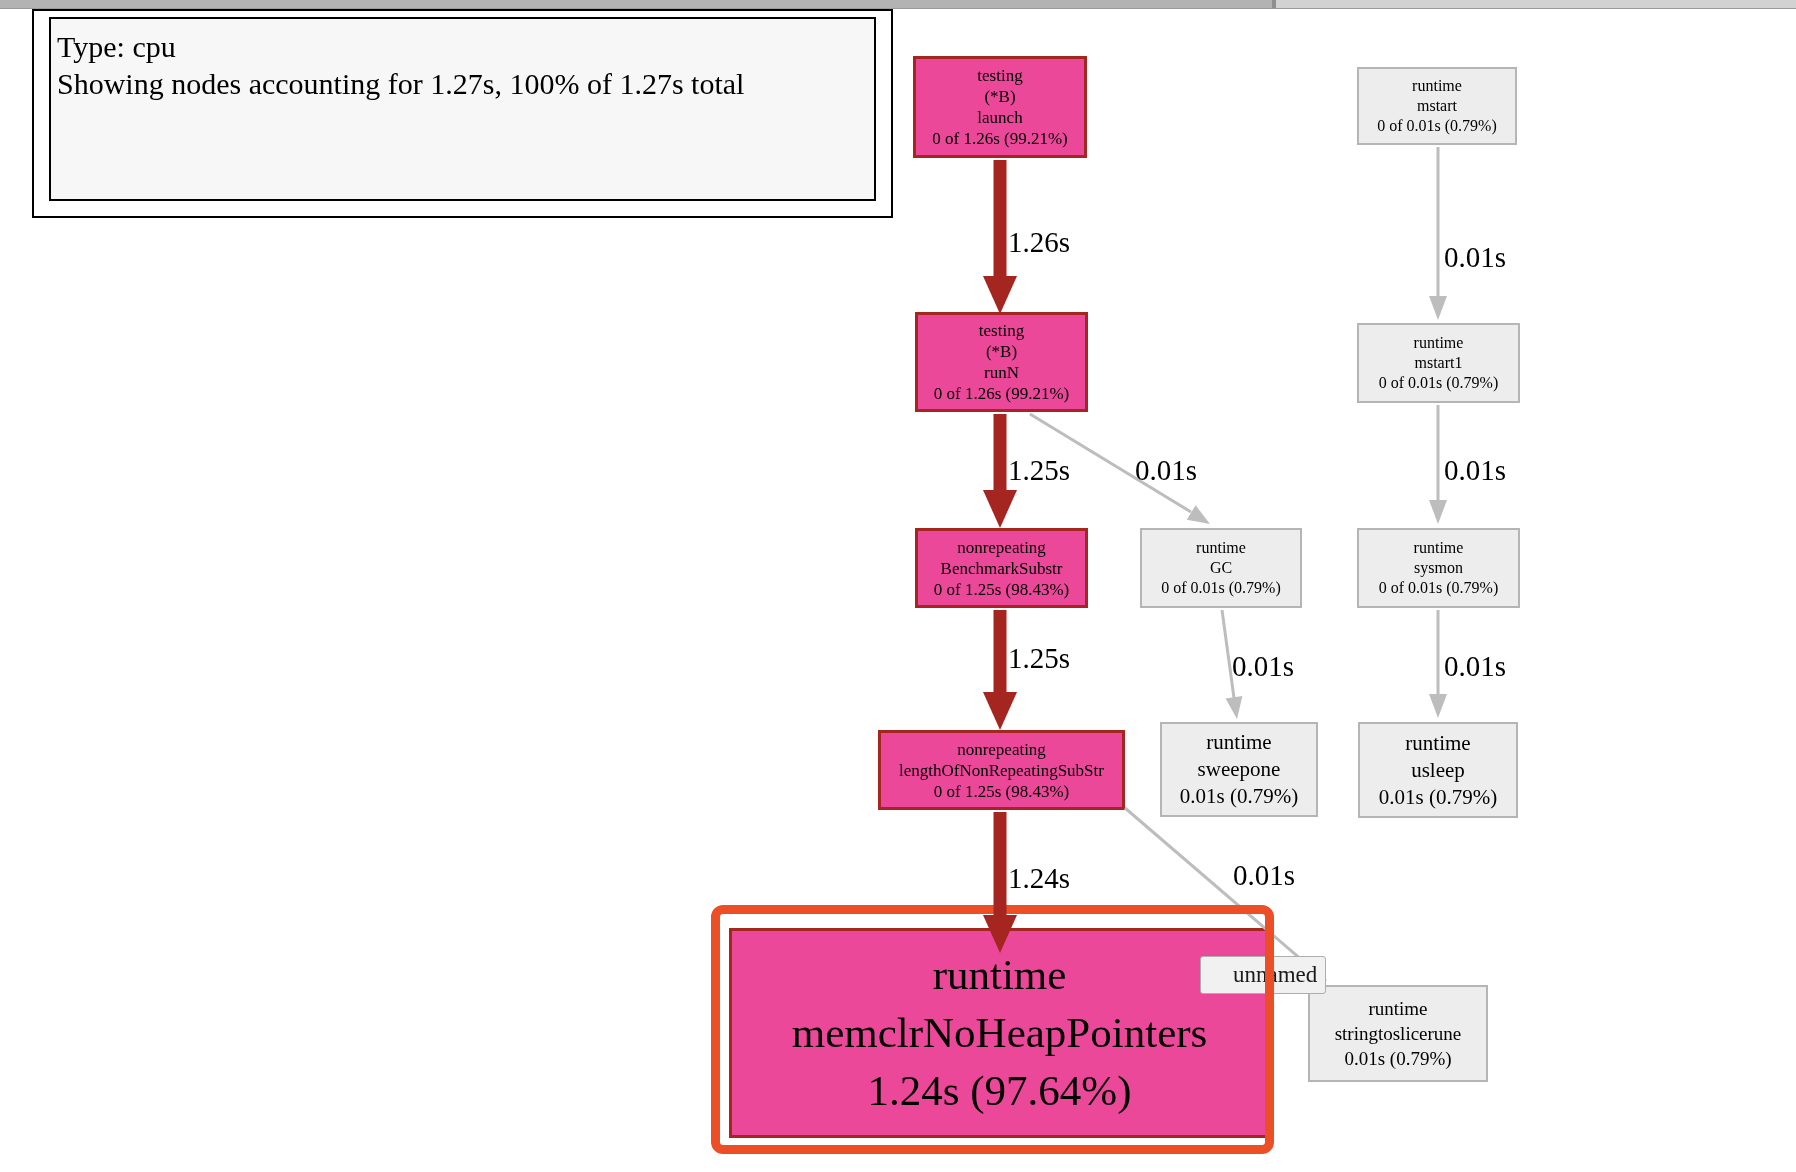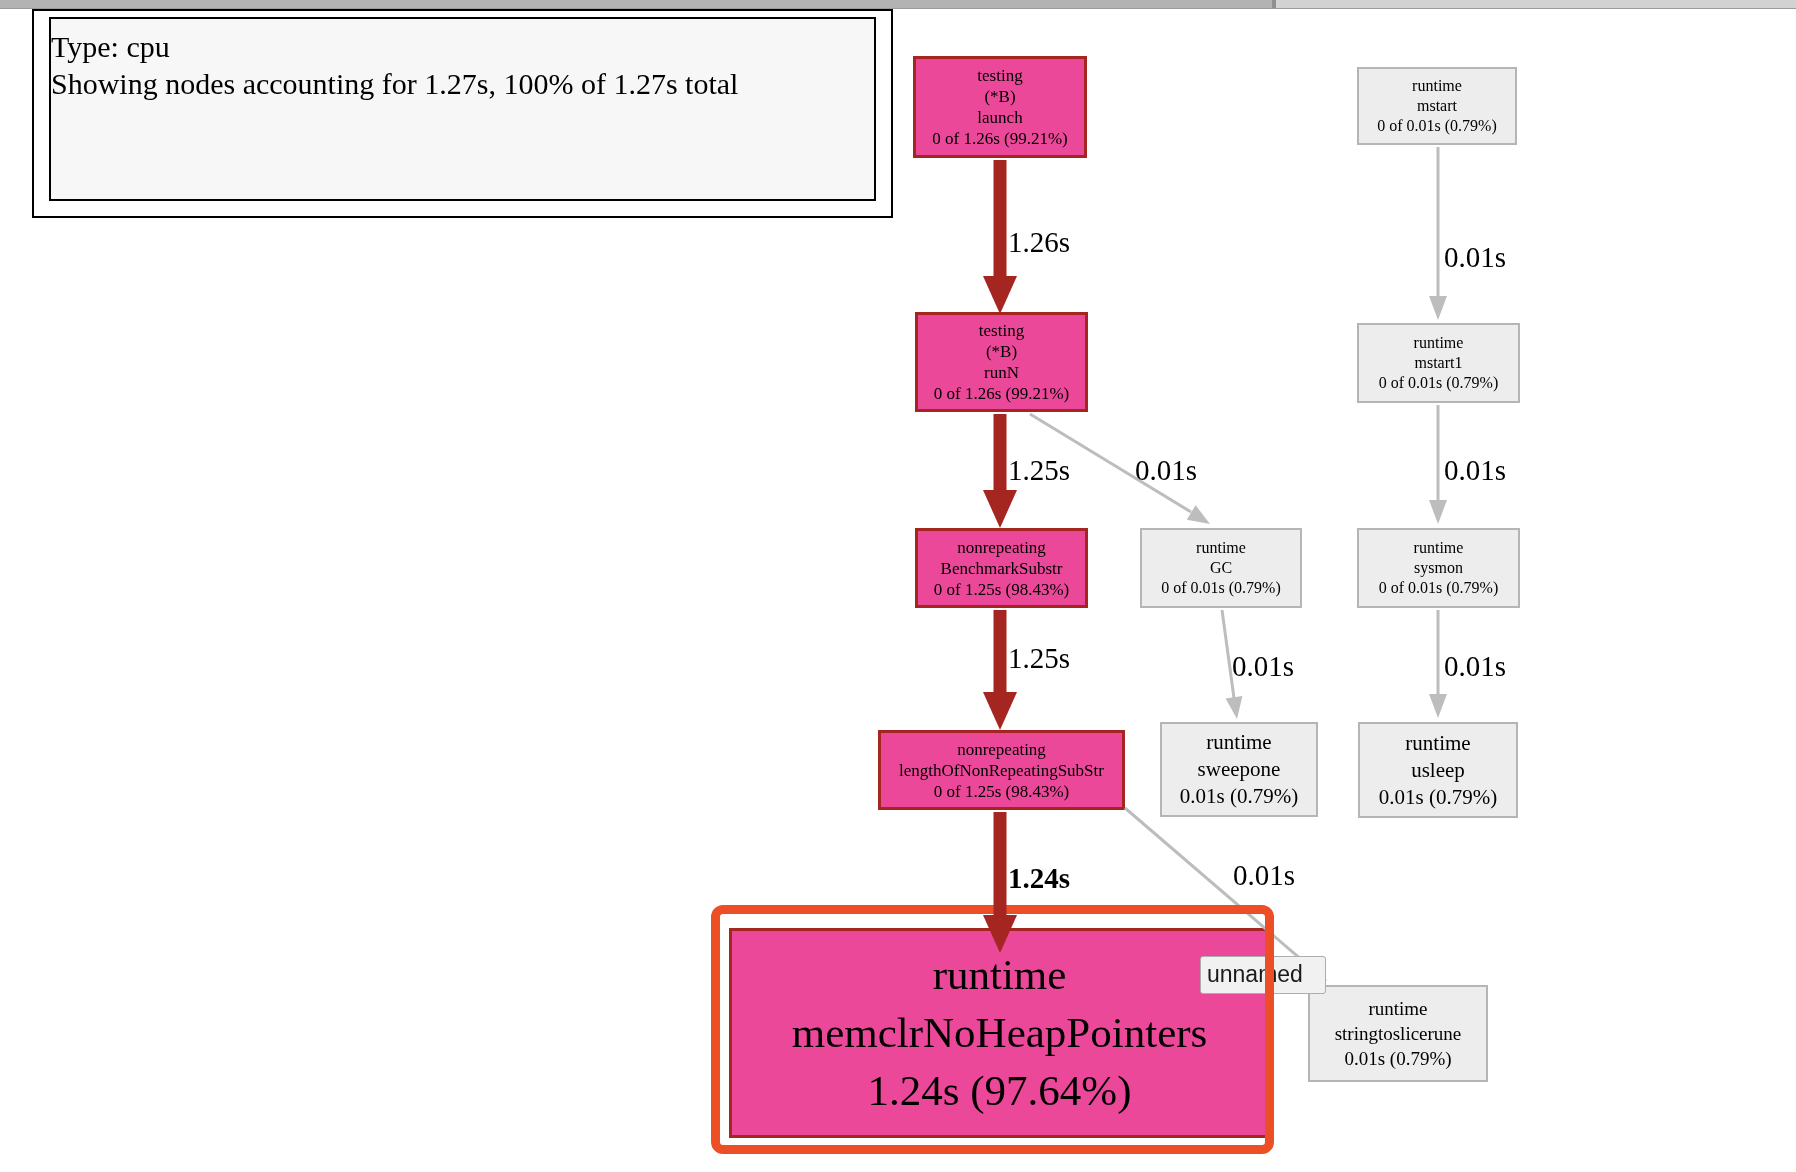--- a/index.html
+++ b/index.html
@@ -9,21 +9,21 @@
   
   #tabstrip{position:absolute;left:0;top:0;width:1796px;height:8px;z-index:2;border-bottom:1px solid #9b9b9b;}
   #tabstrip .seg-left{position:absolute;left:0;top:0;width:1272px;height:8px;background:#b3b3b3;}
   #tabstrip .seg-div{position:absolute;left:1272px;top:0;width:4px;height:8px;background:#8f8f8f;}
   #tabstrip .seg-right{position:absolute;left:1276px;top:0;width:520px;height:8px;background:#d2d2d2;}
 
   
   #legend-outer{position:absolute;left:32px;top:9px;width:861px;height:209px;border:2px solid #000;
                 background:#fff;box-sizing:border-box;z-index:2;}
   #legend-inner{position:absolute;left:15px;top:6px;width:827px;height:184px;border:2px solid #000;
-                background:#f7f7f7;box-sizing:border-box;padding:9px 0 0 0;}
+                background:#f7f7f7;box-sizing:border-box;padding:9px 0 0 6px;}
   .legend-line{font-size:30px;line-height:37px;color:#000;white-space:nowrap;}
 
   
   .node{position:absolute;box-sizing:border-box;display:flex;flex-direction:column;justify-content:center;
         align-items:center;text-align:center;color:#000;z-index:2;cursor:pointer;}
   .hot{background:#ec4899;border:3px solid #a52521;}
   .cold{background:#ededed;border:2px solid #b5b5b5;}
   .f-small{font-size:17px;line-height:21px;}
   .f-csmall{font-size:16px;line-height:20px;}
   .f-cbig{font-size:21px;line-height:27px;}
@@ -37,22 +37,22 @@
   
   .elabel{position:absolute;font-size:29px;line-height:34px;color:#000;z-index:3;white-space:nowrap;}
 
   
   #highlight{position:absolute;left:711px;top:905px;width:563px;height:249px;box-sizing:border-box;
              border:9px solid #ec4f26;border-radius:12px;z-index:5;pointer-events:none;background:transparent;}
 
   
   #tooltip{position:absolute;left:1200px;top:956px;width:126px;height:38px;box-sizing:border-box;
            background:#f1f1f1;border:1.5px solid #adadad;border-radius:3px;z-index:4;
-           font-family:Liberation Sans, sans-serif;font-size:23px;line-height:35px;
-           color:#1a1a1a;padding-left:6px;white-space:nowrap;}
+           font-family:Liberation Serif, serif;font-size:23px;line-height:35px;
+           color:#1a1a1a;padding-left:32px;white-space:nowrap;}
 </style>
 </head>
 <body>
 
 <div id="screen">
 
   <div id="tabstrip">
     <div class="seg-left"></div>
     <div class="seg-div"></div>
     <div class="seg-right"></div>
@@ -102,21 +102,21 @@
     </g>
     <g>
       <line x1="1125" y1="808" x2="1310" y2="967" stroke="#bdbdbd" stroke-width="3"></line>
       <polygon points="1304.8,973.2 1315.8,960.2 1327,981" fill="#bdbdbd"></polygon>
     </g>
   </svg>
 
   <div class="elabel" style="left:1008px;top:225px;">1.26s</div>
   <div class="elabel" style="left:1008px;top:453px;">1.25s</div>
   <div class="elabel" style="left:1008px;top:641px;">1.25s</div>
-  <div class="elabel" style="left:1008px;top:861px;font-weight:bold;">1.24s</div>
+  <div class="elabel" style="left:1008px;top:861px;">1.24s</div>
   <div class="elabel" style="left:1135px;top:453px;">0.01s</div>
   <div class="elabel" style="left:1232px;top:649px;">0.01s</div>
   <div class="elabel" style="left:1444px;top:240px;">0.01s</div>
   <div class="elabel" style="left:1444px;top:453px;">0.01s</div>
   <div class="elabel" style="left:1444px;top:649px;">0.01s</div>
   <div class="elabel" style="left:1233px;top:858px;">0.01s</div>
 
   <div class="node hot f-small" style="left:913px;top:56px;width:174px;height:102px;">
     <div>testing</div>
     <div>(*B)</div>

